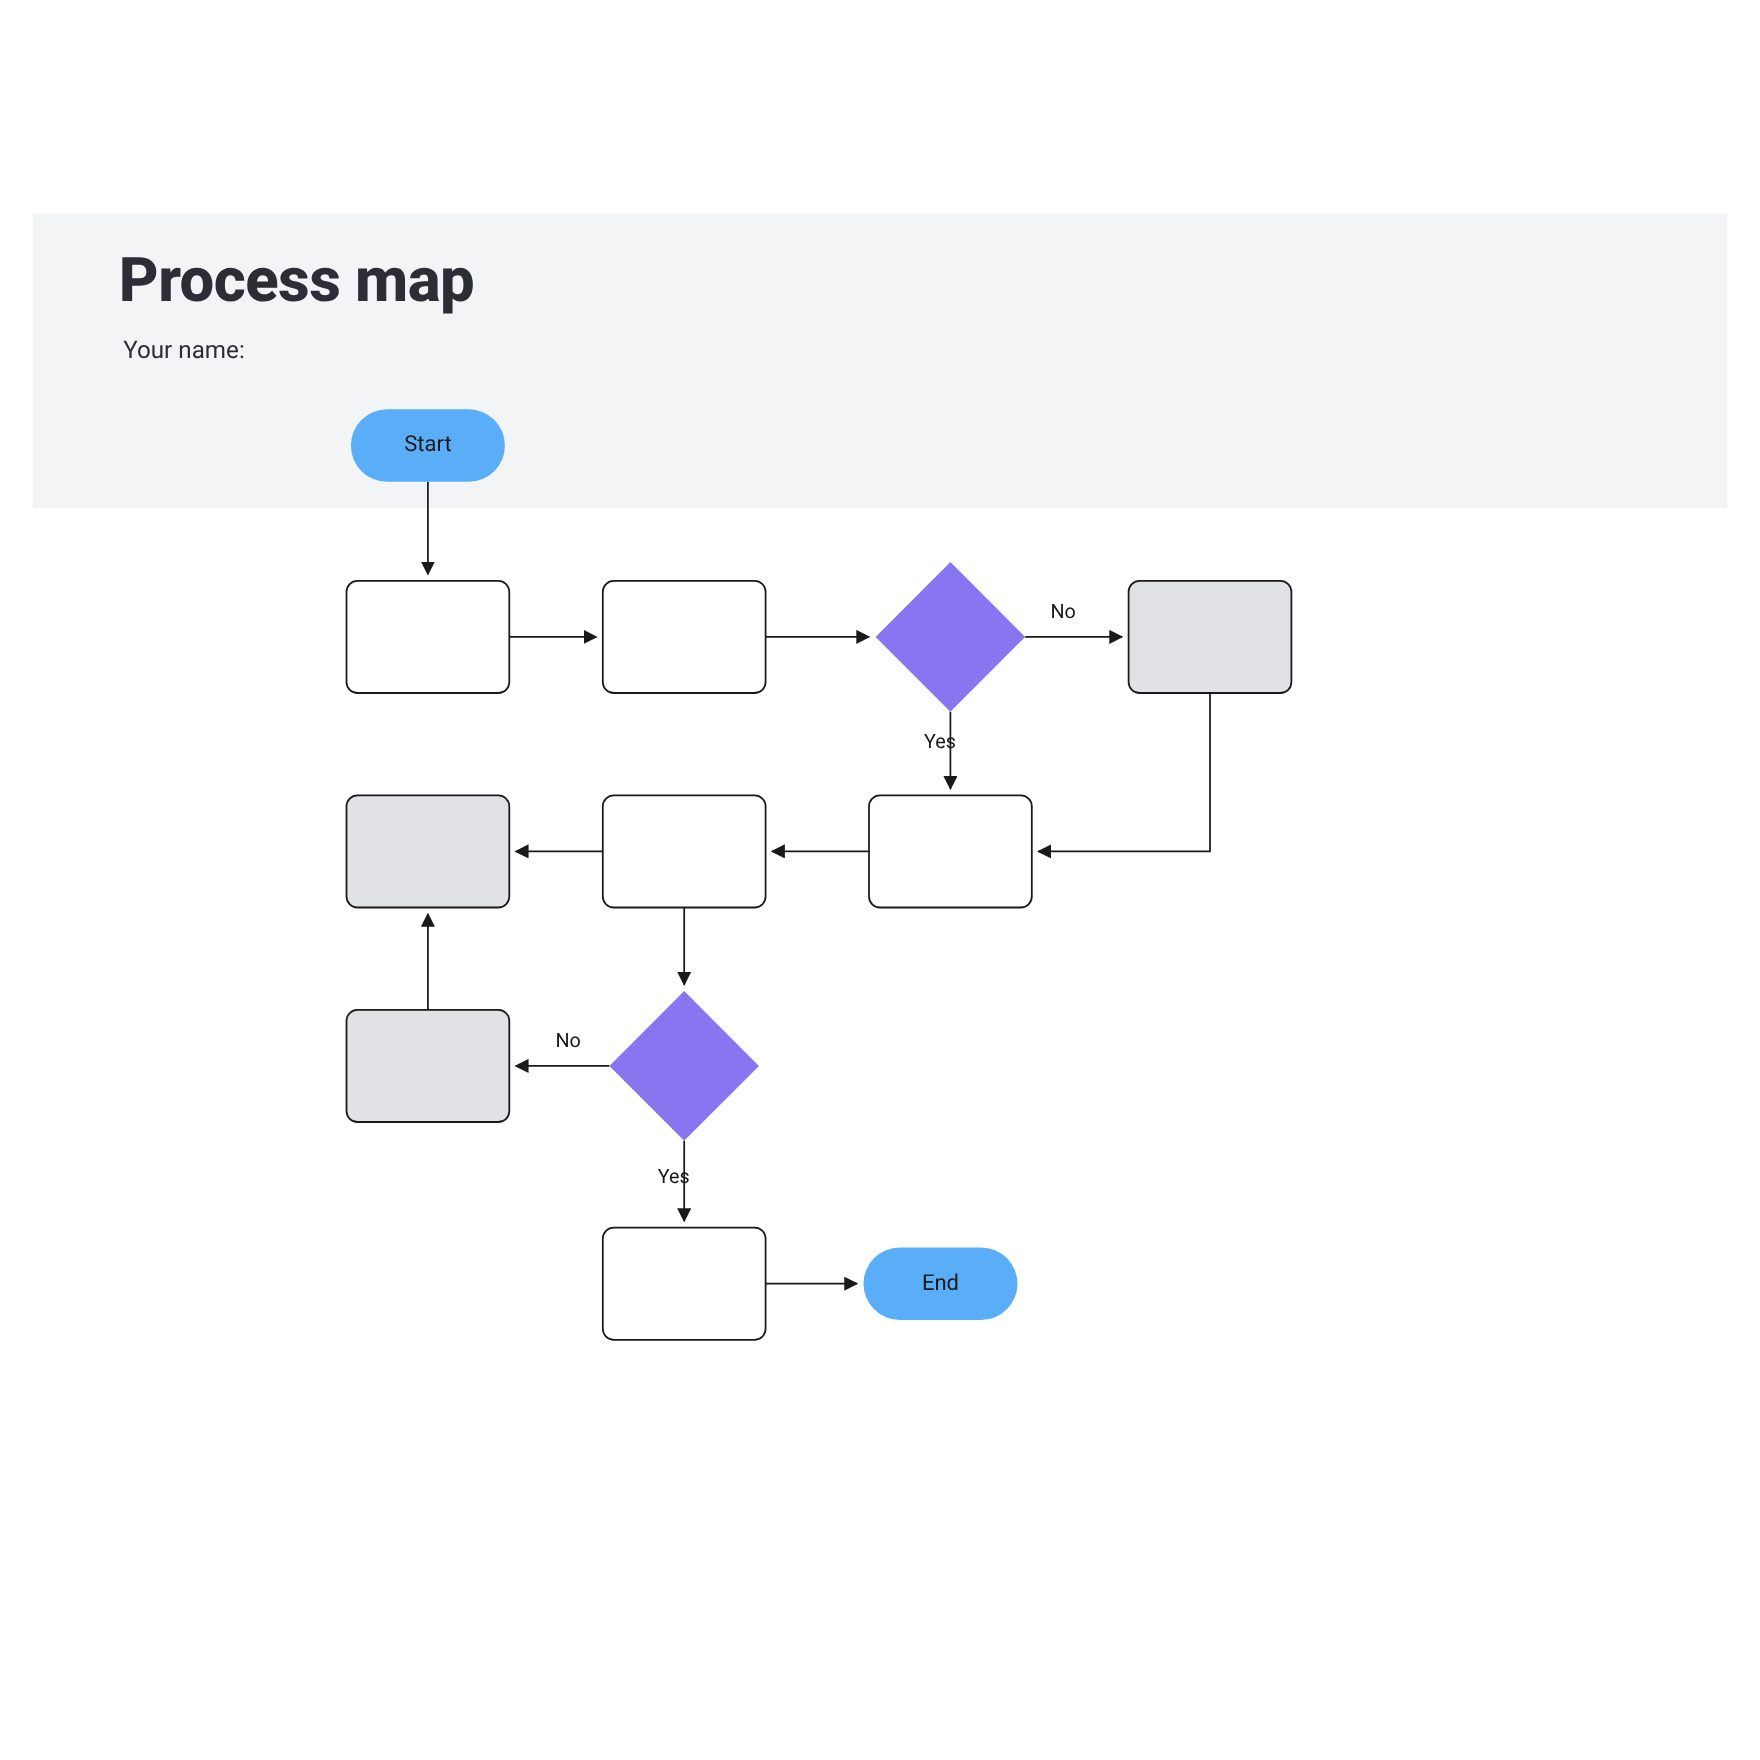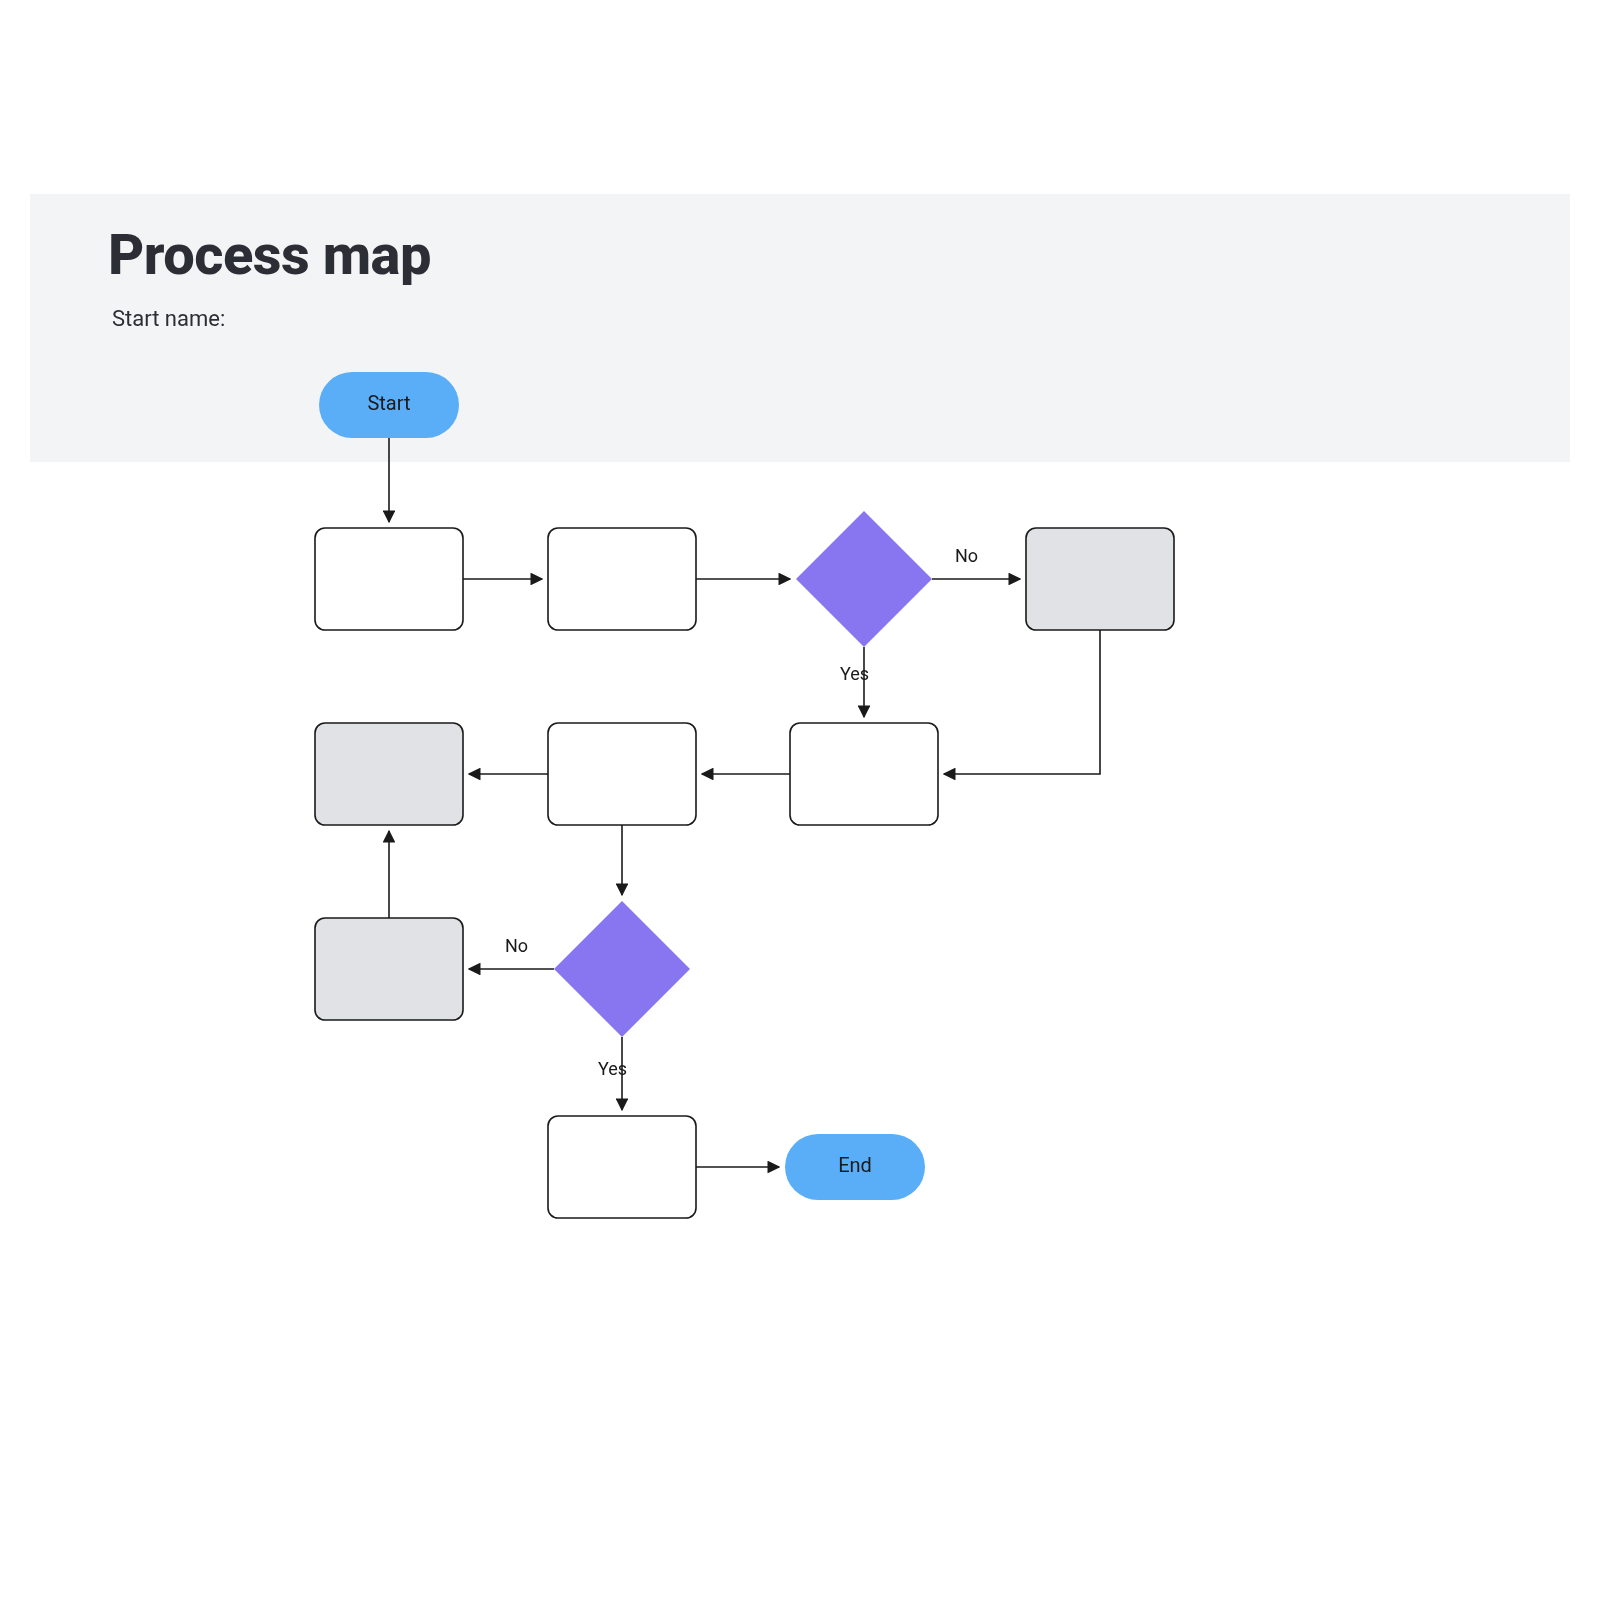--- a/index.html
+++ b/index.html
@@ -59,21 +59,21 @@
     font-family: inherit;
     fill: #1a1a1a;
   }
 </style>
 </head>
 <body>
 
 <div class="canvas">
   <div class="header-band"></div>
   <div class="title">Process map</div>
-  <div class="subtitle">Start name:</div>
+  <div class="subtitle">Your name:</div>
 
   <svg class="diagram">
     <defs>
       <marker id="arrow" viewBox="0 0 10 10" refX="9" refY="5" markerWidth="8" markerHeight="8" orient="auto-start-reverse">
         <path d="M 0 0 L 10 5 L 0 10 z" fill="#1a1a1a"></path>
       </marker>
     </defs>
     <g id="edges-layer">
         <path d="M389,438 L389,522" fill="none" stroke="#1a1a1a" stroke-width="1.6" marker-end="url(#arrow)"></path>
         <path d="M463,579 L542,579" fill="none" stroke="#1a1a1a" stroke-width="1.6" marker-end="url(#arrow)"></path>

